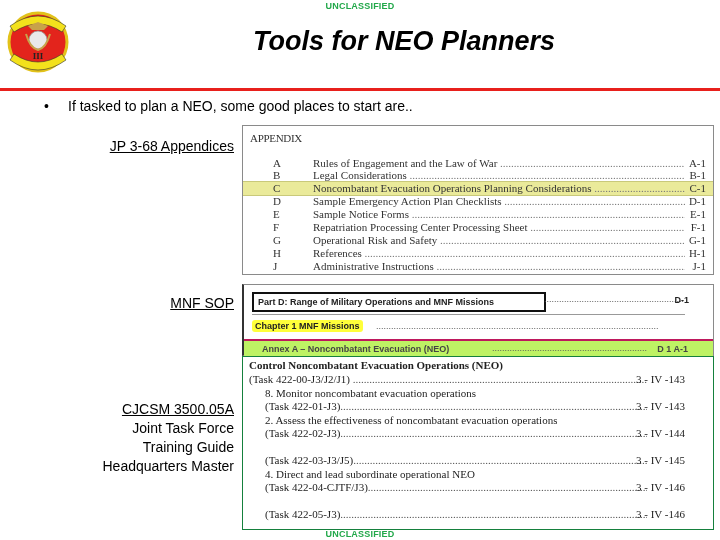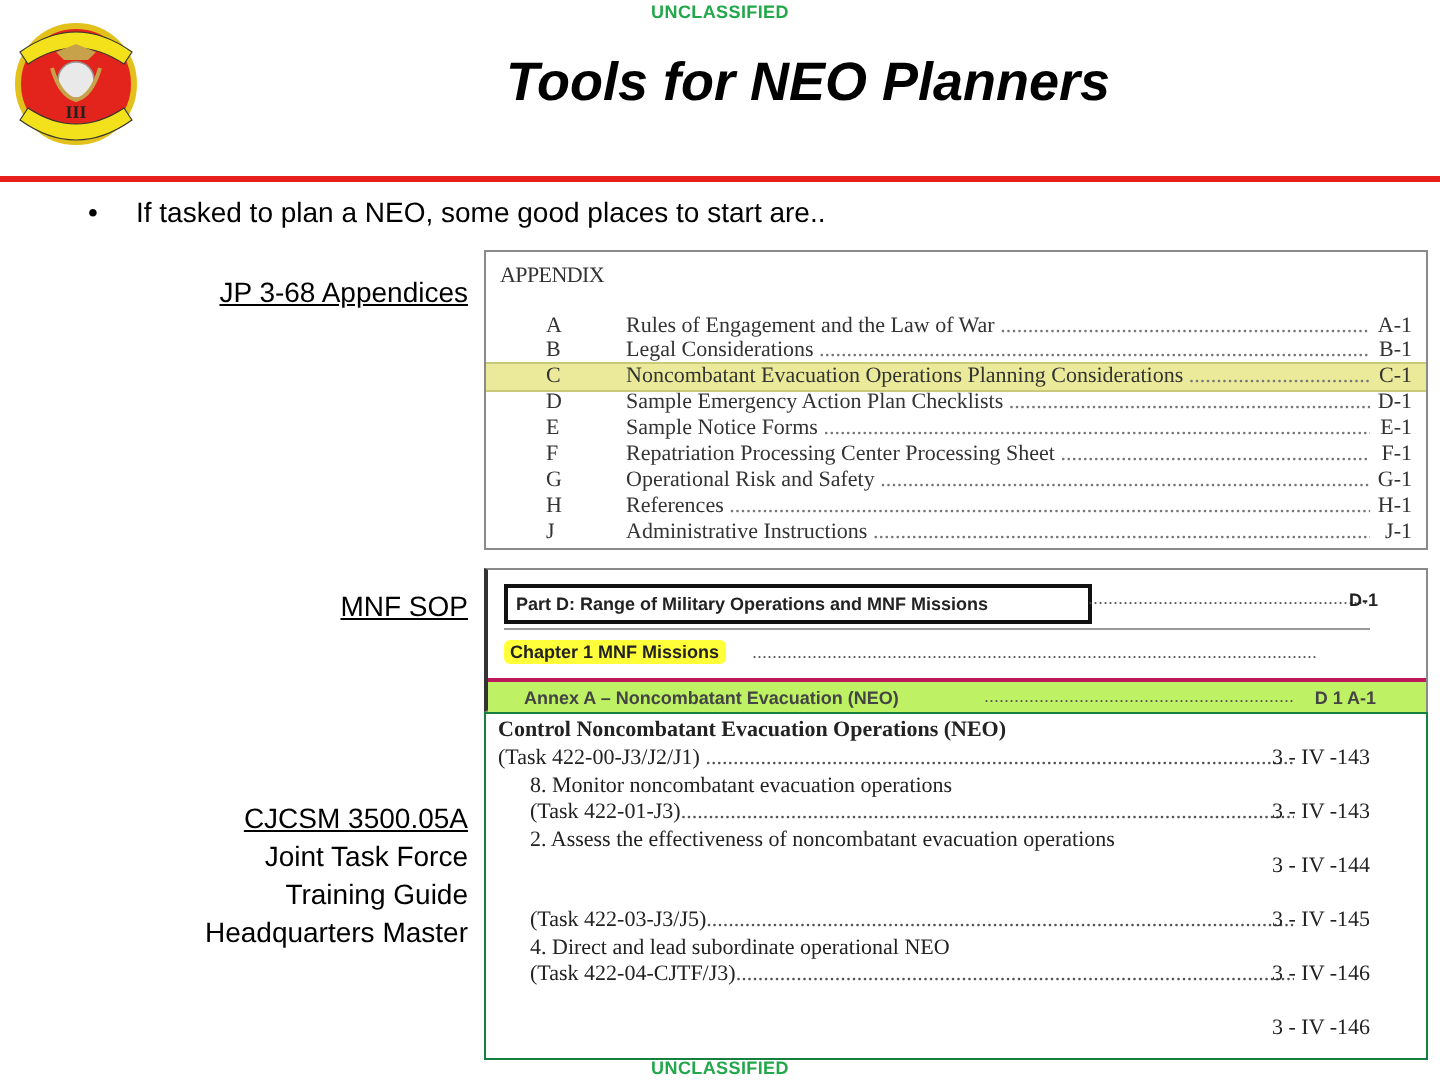--- a/index.html
+++ b/index.html
@@ -211,31 +211,33 @@
     <span class="text" style="left:22px">8.  Monitor noncombatant evacuation operations</span>
   </div>
   <div class="cj-row task" style="top:43px">
     <span class="text" style="left:22px">(Task 422-01-J3)</span>
     <span class="pg">3 - IV -143</span>
   </div>
   <div class="cj-row" style="top:57px">
     <span class="text" style="left:22px">2.  Assess the effectiveness of noncombatant evacuation operations</span>
   </div>
   <div class="cj-row task" style="top:70px">
+    <span class="text" style="left:22px">(Task 422-02-J3)</span>
     <span class="pg">3 - IV -144</span>
   </div>
   <div class="cj-row task" style="top:97px">
     <span class="text" style="left:22px">(Task 422-03-J3/J5)</span>
     <span class="pg">3 - IV -145</span>
   </div>
   <div class="cj-row" style="top:111px">
     <span class="text" style="left:22px">4.  Direct and lead subordinate operational NEO</span>
   </div>
   <div class="cj-row task" style="top:124px">
     <span class="text" style="left:22px">(Task 422-04-CJTF/J3)</span>
     <span class="pg">3 - IV -146</span>
   </div>
   <div class="cj-row task" style="top:151px">
+    <span class="text" style="left:22px">(Task 422-05-J3)</span>
     <span class="pg">3 - IV -146</span>
   </div>
 </div>
 
 <div class="classif bottom">UNCLASSIFIED</div>
 
 </body></html>

